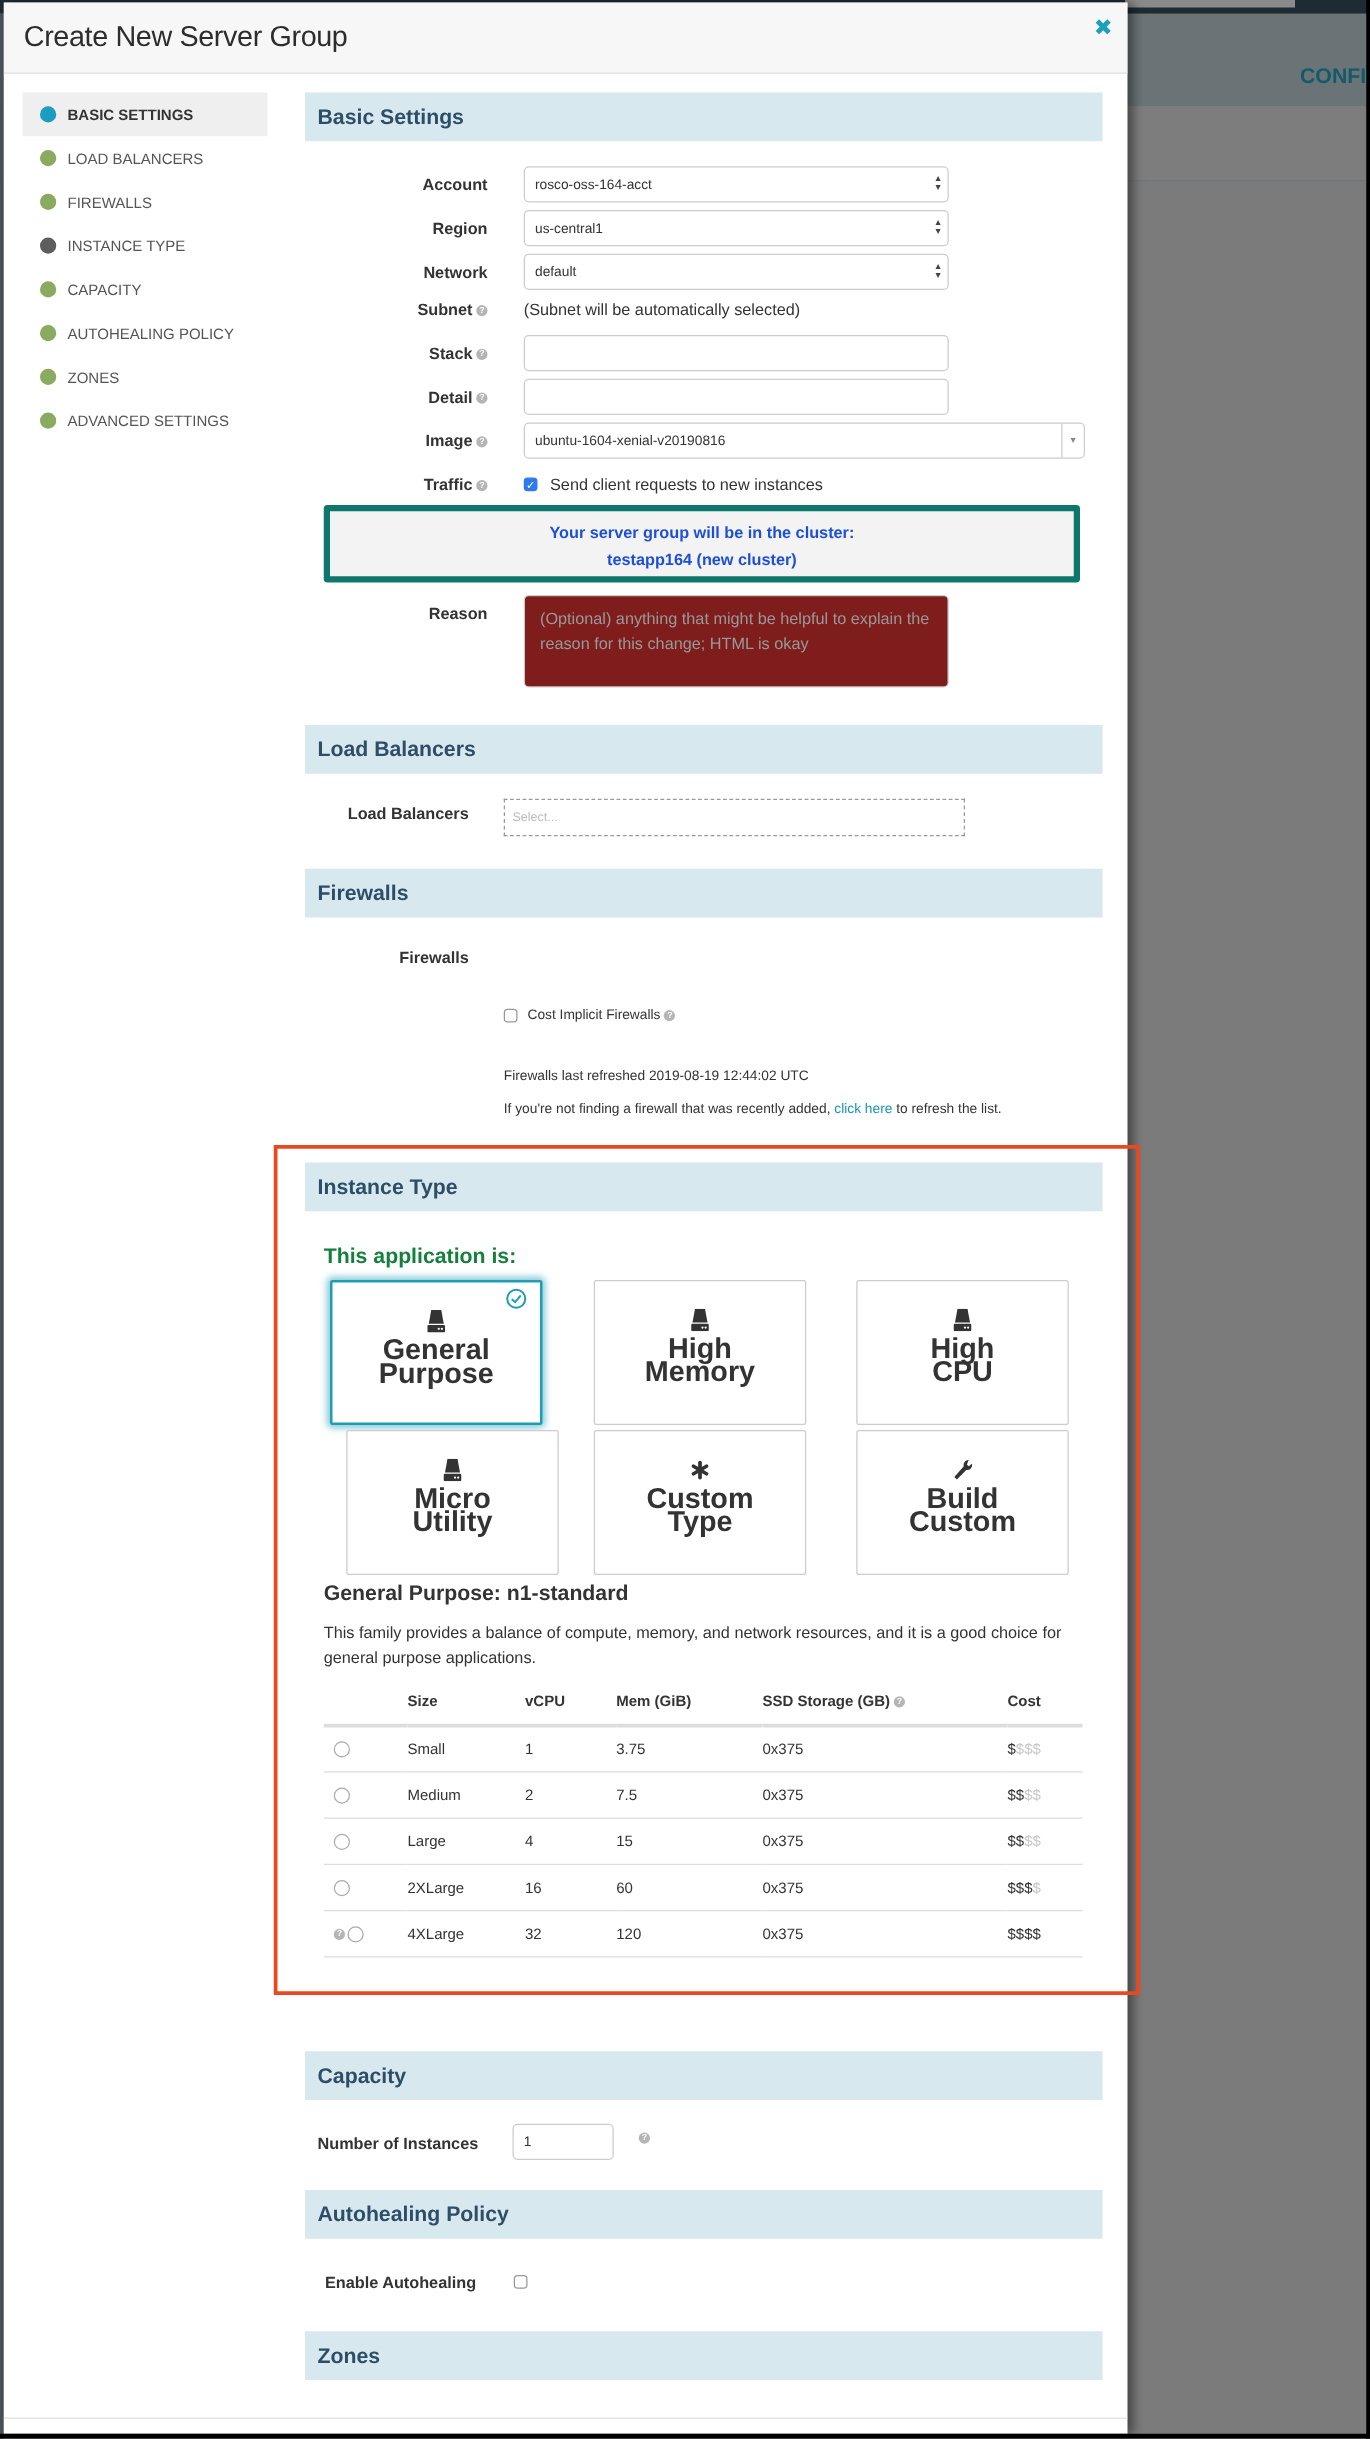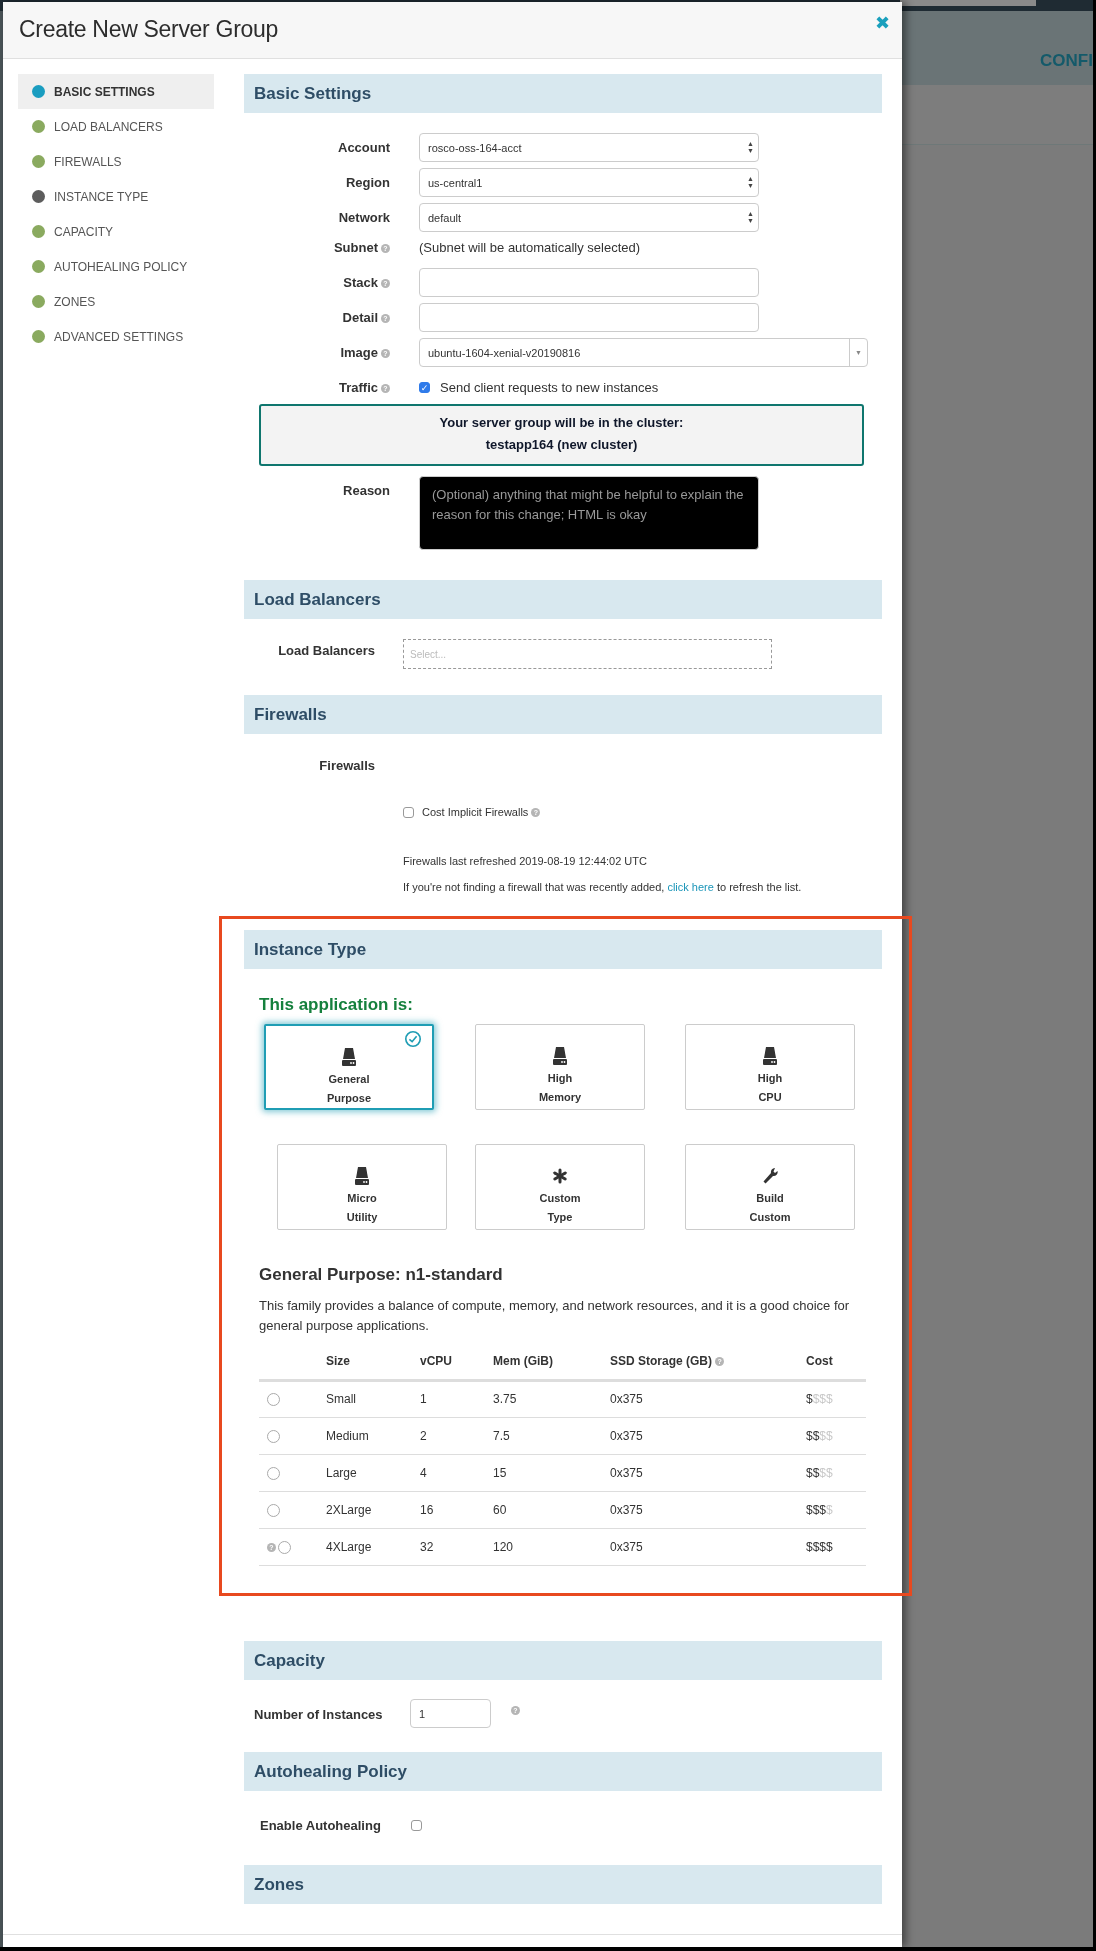--- a/index.html
+++ b/index.html
@@ -42,37 +42,37 @@
   }
   .row { position: absolute; display: flex; align-items: center; }
   .label { font-weight: bold; font-size: 13px; color: #333; text-align: right; }
   .help { display: inline-block; width: 9px; height: 9px; border-radius: 50%; background: #b5b5b5; color: #fff; font-size: 7px; line-height: 9px; text-align: center; margin-left: 3px; vertical-align: middle; font-weight: bold; }
   .select, .input {
     border: 1px solid #ccc; border-radius: 4px; background: #fff; height: 29px;
     font-size: 11px; color: #333; padding-left: 8px; display: flex; align-items: center; position: relative;
   }
   .select .arrows { position: absolute; right: 4px; top: 6px; font-size: 7px; line-height: 7px; color: #444; }
   .cluster-box {
-    position: absolute; background: #f3f3f3; border: 2px solid #0f766e; border-radius: 3px;
-    text-align: center; font-size: 13px; font-weight: bold; color: #0f172a;
+    position: absolute; background: #f3f3f3; border: 5px solid #0f766e; border-radius: 3px;
+    text-align: center; font-size: 13px; font-weight: bold; color: #1d4ed8;
   }
   .textarea {
-    position: absolute; border: 1px solid #ccc; border-radius: 4px; background: #000000;
+    position: absolute; border: 1px solid #ccc; border-radius: 4px; background: #7f1d1d;
     font-size: 13px; color: #999; padding: 8px 12px; line-height: 20px;
   }
   .checkbox { width: 11px; height: 11px; border: 1px solid #999; border-radius: 3px; background: #fff; display: inline-block; }
   .checkbox.checked { background: #2f7bea; border-color: #2f7bea; color: #fff; font-size: 9px; line-height: 10px; text-align: center; }
   .small-text { font-size: 11px; color: #333; }
   .link { color: #1a95b8; cursor: pointer; }
 
   .outline-box { position: absolute; left: 219px; top: 916px; width: 693px; height: 680px; border: 3px solid #e8491f; pointer-events: none; }
 
   .type-card {
-    position: absolute; width: 170px; height: 86px; border: 1px solid #ccc; border-radius: 2px;
-    text-align: center; font-weight: bold; font-size: 11px; color: #333; line-height: 19px; cursor: pointer; background: #fff;
+    position: absolute; width: 170px; height: 116px; border: 1px solid #ccc; border-radius: 2px;
+    text-align: center; font-weight: bold; font-size: 23px; color: #333; line-height: 19px; cursor: pointer; background: #fff;
   }
   .type-card.selected { border: 2px solid #1f9db4; box-shadow: 0 0 6px 2px rgba(31,157,180,0.55); }
   .type-card .icon { display: block; margin: 22px auto 4px; height: 18px; }
   .check-icon { position: absolute; right: 10px; top: 4px; width: 18px; height: 18px; }
 
   table.sizes { position: absolute; border-collapse: collapse; font-size: 12px; color: #333; }
   table.sizes th { text-align: left; font-weight: bold; height: 37px; border-bottom: 3px solid #ddd; font-size: 12px; }
   table.sizes td { height: 37px; border-bottom: 1px solid #ddd; }
   .radio { width: 13px; height: 13px; border: 1px solid #aaa; border-radius: 50%; display: inline-block; vertical-align: middle; background: #fff; }
   .cost-on { color: #333; } .cost-off { color: #c8c8c8; }

